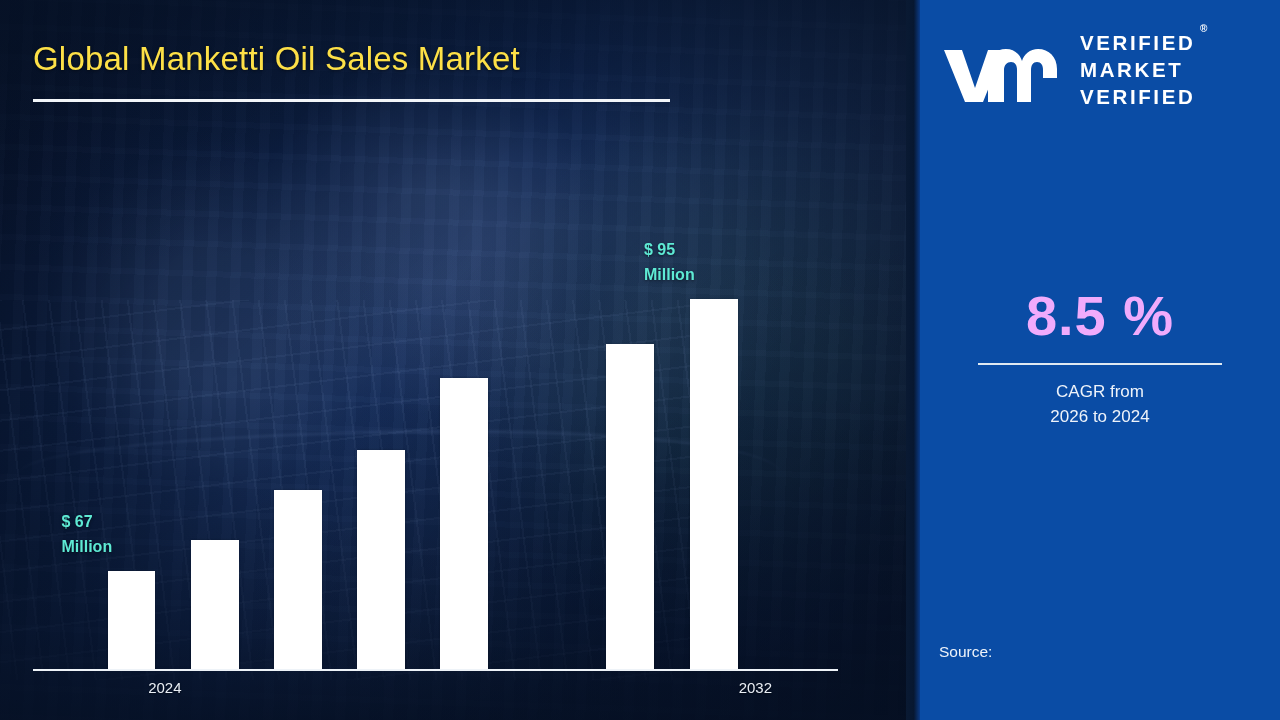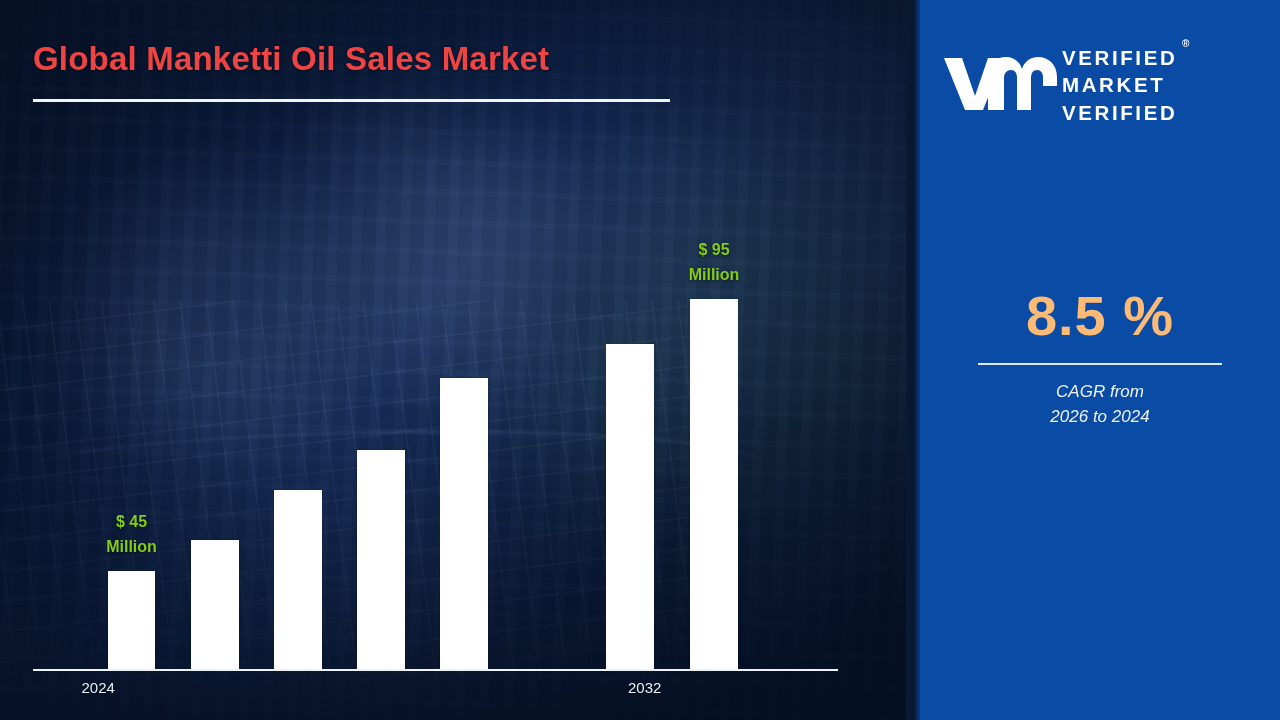--- a/index.html
+++ b/index.html
@@ -90,23 +90,23 @@
 
   
   #title-block {
     position: absolute;
     left: 33px;
     top: 40px;
     width: 760px;
   }
   #page-title {
     margin: 0;
-    color: #ef4444;
+    color: #fde047;
     font-size: 33px;
-    font-weight: bold;
+    font-weight: normal;
     letter-spacing: 0.2px;
     line-height: 1.18;
     text-shadow: 0 1px 3px rgba(0,0,0,0.45);
     white-space: nowrap;
   }
   #title-rule {
     margin-top: 20px;
     width: 637px;
     height: 3px;
     background: #f2f5f8;
@@ -129,58 +129,57 @@
   #axis-line {
     position: absolute;
     left: 33px;
     bottom: 49px;
     width: 805px;
     height: 2px;
     background: #eef3f8;
   }
   .bar-callout {
     position: absolute;
-    color: #84cc16;
+    color: #5eead4;
     font-size: 16px;
     font-weight: bold;
     line-height: 1.55;
-    text-align: center;
     text-shadow: 0 1px 3px rgba(0,0,0,0.5);
     white-space: nowrap;
   }
   .axis-tick-label {
     position: absolute;
     bottom: 24px;
     color: #e9eef5;
     font-size: 15px;
-    text-align: left;
+    text-align: right;
     white-space: nowrap;
     text-shadow: 0 1px 2px rgba(0,0,0,0.45);
   }
 
   
   #right-edge {
     position: absolute;
     left: 906px; top: 0;
     width: 14px; height: 720px;
     background: linear-gradient(90deg, #0a1a33 0%, #071730 55%, #0a3a86 100%);
   }
   #right-panel {
     position: absolute;
     left: 920px; top: 0;
     width: 360px; height: 720px;
     background: #0a4ca5;
   }
   #logo-block {
     position: absolute;
-    left: 22px; top: 44px;
+    left: 22px; top: 28px;
     width: 330px; height: 82px;
     display: flex;
-    align-items: center;
-    gap: 0;
+    align-items: flex-end;
+    gap: 18px;
   }
   #logo-mark { flex: 0 0 auto; }
   #logo-text-wrap {
     position: relative;
     color: #ffffff;
     font-size: 20.5px;
     font-weight: bold;
     letter-spacing: 2.6px;
     line-height: 1.32;
   }
@@ -192,38 +191,37 @@
     letter-spacing: 0;
     font-weight: bold;
   }
   #cagr-block {
     position: absolute;
     left: 0; top: 288px;
     width: 360px;
     text-align: center;
   }
   #cagr-value {
-    color: #fdba74;
+    color: #f0abfc;
     font-size: 56px;
     font-weight: bold;
     letter-spacing: 1px;
     line-height: 1;
   }
   #cagr-rule {
     margin: 19px auto 0 auto;
     width: 244px;
     height: 2px;
     background: #dfe9f2;
   }
   #cagr-caption {
     margin-top: 15px;
     color: #eef3fa;
     font-size: 17px;
     line-height: 1.45;
-    font-style: italic;
   }
   #source-block {
     position: absolute;
     left: 19px;
     top: 640px;
     color: #eef3fa;
     font-size: 15.5px;
     line-height: 1.5;
   }
 </style>
@@ -251,31 +249,31 @@
           <div class="bar" style="left: 191px; width: 48px; height: 129px;"></div>
           <div class="bar" style="left: 274px; width: 48px; height: 179px;"></div>
           <div class="bar" style="left: 357px; width: 48px; height: 219px;"></div>
           <div class="bar" style="left: 440px; width: 48px; height: 291px;"></div>
           <div class="bar" style="left: 606px; width: 48px; height: 325px;"></div>
           <div class="bar" style="left: 690px; width: 48px; height: 370px;"></div>
         </div>
       <div id="axis-line"></div>
       <div id="callouts-host">
           <div class="bar-callout" style="left: 61.5px; width: 140px; top: 510px;">
-            <div>$ 45</div>
+            <div>$ 67</div>
             <div>Million</div>
           </div>
           <div class="bar-callout" style="left: 644px; width: 140px; top: 238px;">
             <div>$ 95</div>
             <div>Million</div>
           </div>
         </div>
       <div id="ticks-host">
           <div class="axis-tick-label" style="left: 81.5px; width: 100px;">2024</div>
-          <div class="axis-tick-label" style="left: 628px; width: 100px; margin-top: 39px;">2032</div>
+          <div class="axis-tick-label" style="left: 672px; width: 100px; margin-top: 39px;">2032</div>
         </div>
     </div>
   </div>
 
   <div id="right-edge"></div>
 
   <div id="right-panel">
 
     <div id="logo-block">
       <div id="logo-mark">
@@ -295,16 +293,17 @@
     <div id="cagr-block">
       <div id="cagr-value">8.5 %</div>
       <div id="cagr-rule"></div>
       <div id="cagr-caption">
         <div>CAGR from</div>
         <div>2026 to 2024</div>
       </div>
     </div>
 
     <div id="source-block">
+      <div>Source:</div>
     </div>
 
   </div>
 </div>
 
 </body></html>

